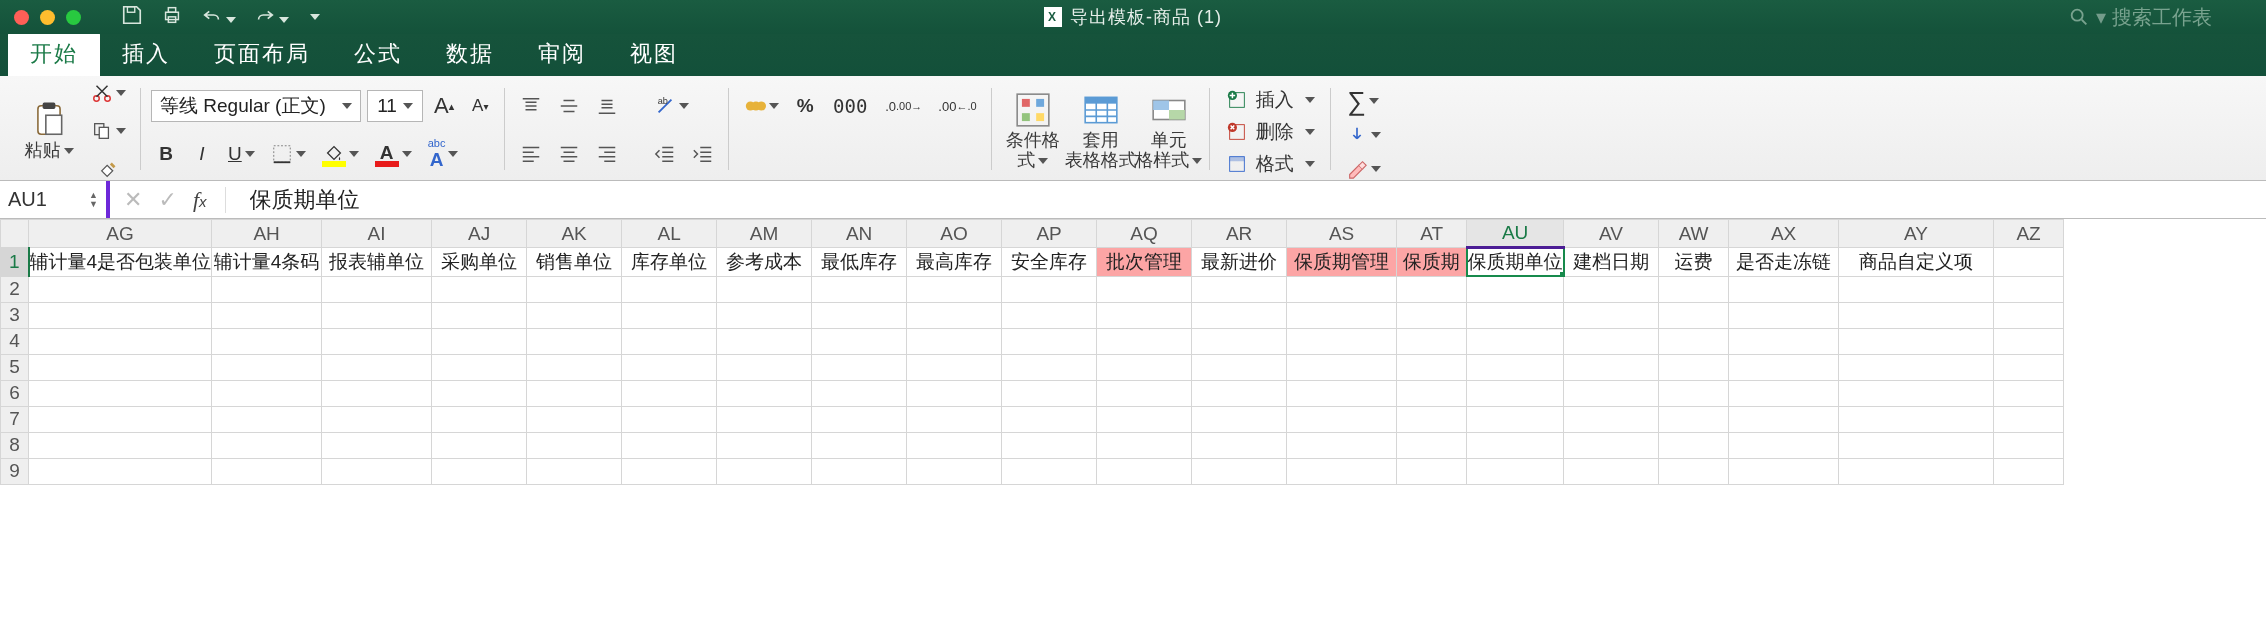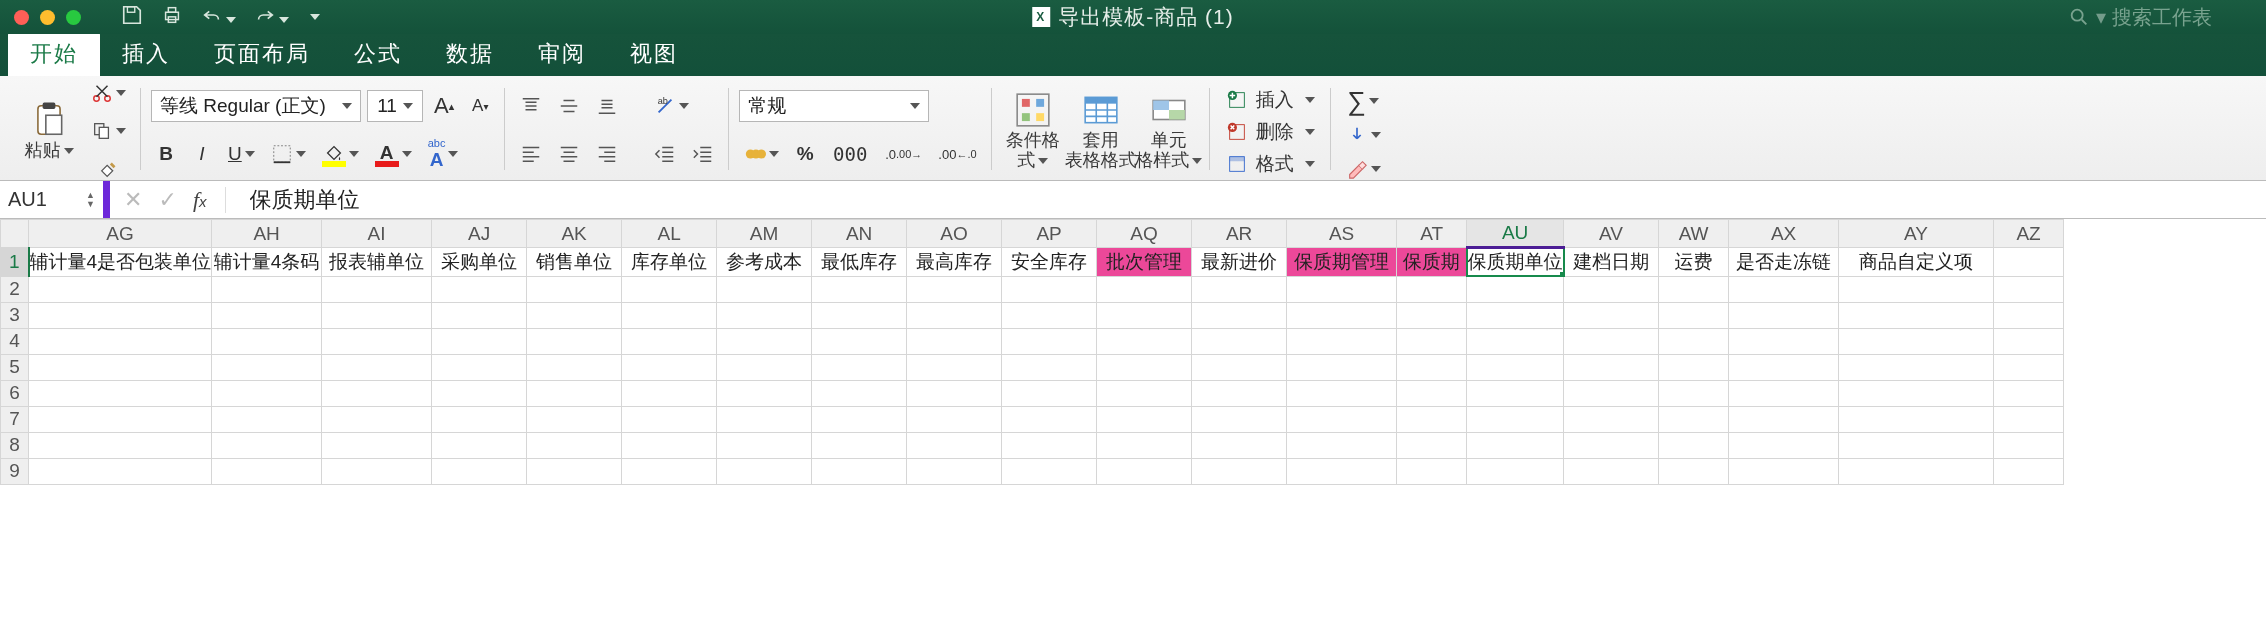--- a/index.html
+++ b/index.html
@@ -7,21 +7,21 @@
 
   
   .titlebar { height: 34px; background: linear-gradient(#1a5c41, #14523a); display: flex; align-items: center; color: #e6eee9; font-size: 19px; position: relative; }
   .traffic { display: flex; gap: 11px; padding-left: 14px; align-items: center; }
   .tl { width: 15px; height:15px; border-radius:50%; }
   .close-c { background:#ff5f57; }
   .min-c { background:#ffbd2e; }
   .max-c { background:#28c940; }
   .qat { display:flex; gap:18px; padding-left:40px; align-items:center; }
   .qat svg, .qat .glyph { fill:#d8e6dd; color:#d8e6dd; }
-  .title-center { position:absolute; left:50%; transform:translateX(-50%); display:flex; align-items:center; gap:8px; font-size:21px; letter-spacing:1px; }
+  .title-center { position:absolute; left:50%; transform:translateX(-50%); display:flex; align-items:center; gap:8px; font-size:18px; letter-spacing:1px; }
   .title-center .doc-ic { width:18px; height:20px; background:#fff; position:relative; }
   .title-center .doc-ic::after { content:"X"; color:#1a5c41; font-size:12px; font-weight:bold; position:absolute; left:4px; top:3px; }
   .search-box { margin-left:auto; margin-right:14px; display:flex; align-items:center; gap:6px; color:#a0bdb0; font-size:20px; opacity:.85; }
   .search-box svg { fill:#a0bdb0; }
   .search-box input { background:transparent; border:none; color:#cfe0d6; font-size:20px; width:140px; }
   .search-box input::placeholder { color:#8ab09d; }
 
   
   .tabs-row { height:42px; background:linear-gradient(#16533b, #13503a); display:flex; align-items:flex-end; padding-left:8px; }
   .tab { color:#fff; font-size:22px; padding:7px 22px 7px; cursor:pointer; letter-spacing:2px; }
@@ -45,36 +45,36 @@
   .color-bar-y { height:6px; background:#ffff00; width:24px; margin-top:-3px; }
   .color-bar-r { height:6px; background:#e81b1b; width:24px; margin-top:-3px; }
   .stack { display:flex; flex-direction:column; align-items:center; }
   .num-combo { width:190px; }
   .mid-btn { display:flex; align-items:center; gap:6px; font-size:20px; color:#666; padding:4px 6px; }
   .vert-stack { display:flex; flex-direction:column; gap:4px; padding:4px 0; }
   .vert-stack .mini { display:flex; align-items:center; gap:8px; font-size:19px; color:#333; padding:0 6px; height:28px; }
 
   
   .namebar { height:38px; display:flex; align-items:center; border-bottom:1px solid #bbb; background:#fff; }
-  .namebox { width:110px; border-right:7px solid #6d28d9; height:100%; display:flex; align-items:center; padding:0 8px; font-size:20px; color:#333; }
+  .namebox { width:110px; border-right:4px solid #6d28d9; height:100%; display:flex; align-items:center; padding:0 8px; font-size:20px; color:#333; }
   .name-stepper { display:flex; flex-direction:column; margin-left:auto; }
   .name-stepper span { font-size:9px; color:#666; line-height:9px; }
   .fx-btns { display:flex; align-items:center; gap:16px; padding:0 14px; color:#888; font-size:22px; }
   .fx { font-style:italic; font-family: "Times New Roman", serif; font-size:22px; color:#444; padding-right:18px; border-right:1px solid #ddd; }
   .formula-input { flex:1; font-size:22px; color:#222; padding: 0 10px; border:none; height:100%; }
 
   
   .grid-wrap { overflow:hidden; }
   table.sheet { border-collapse:collapse; table-layout:fixed;padding-left:24px; }
   .sheet th, .sheet td { border:1px solid #d6d6d6; font-size:19px; color:#222; background:#fff; height:26px; text-align:center; font-weight:normal; overflow:hidden; white-space:nowrap; }
   .sheet thead th { background:#efefef; color:#555; height:28px; }
   .sheet thead th.active-col { background:#e5e5e5; color:#1a7a47; border-bottom:3px solid #4c1d95; }
   .sheet .corner { background:#efefef; width:28px; }
   .sheet tbody th { background:#efefef; width:28px; color:#555; }
-  .sheet tbody td.hl { background:#ec4899; }
+  .sheet tbody td.hl { background:#fca5a5; }
   .sheet tbody td.sel { border:2px solid #178a4c; background:#fff; position:relative; }
   .sheet tbody td.sel::after { content:""; position:absolute; right:-4px; bottom:-4px; width:7px; height:7px; background:#178a4c; }
   .sheet tbody tr.row1 th { background:#d6d6d6; color:#1a7a47; border-right:2px solid #1a7a47; }
 
   
   col.c0 { width:28px; }
   col.cw { width:95px; }
   col.cww { width:155px; }
   col.cws { width:70px; }
   col.cwm { width:110px; }
@@ -281,26 +281,20 @@
       <span class="tool-btn">
           <svg class="ic" viewBox="0 0 24 24">
             <path d="M9 5h12M9 10h12M9 15h12M9 20h12M2 8l4 4-4 4" stroke="#555" stroke-width="1.6" fill="none"></path>
           </svg>
         </span>
     </div>
   </div>
 
 
   <div class="group">
-    <div class="row tall">
-      <div class="combo num-combo">
-          <span>常规</span>
-          <span class="dd-caret"></span>
-        </div>
-    </div>
     <div class="row tall">
       <span class="tool-btn">
           <svg class="ic" viewBox="0 0 24 24">
             <circle cx="7" cy="12" r="5" fill="#e7b23a"></circle>
             <circle cx="13" cy="12" r="5" fill="#e7b23a"></circle>
             <circle cx="19" cy="12" r="5" fill="#e7b23a"></circle>
           </svg>
           <span class="dd-caret"></span>
         </span>
       <span class="tool-btn">

